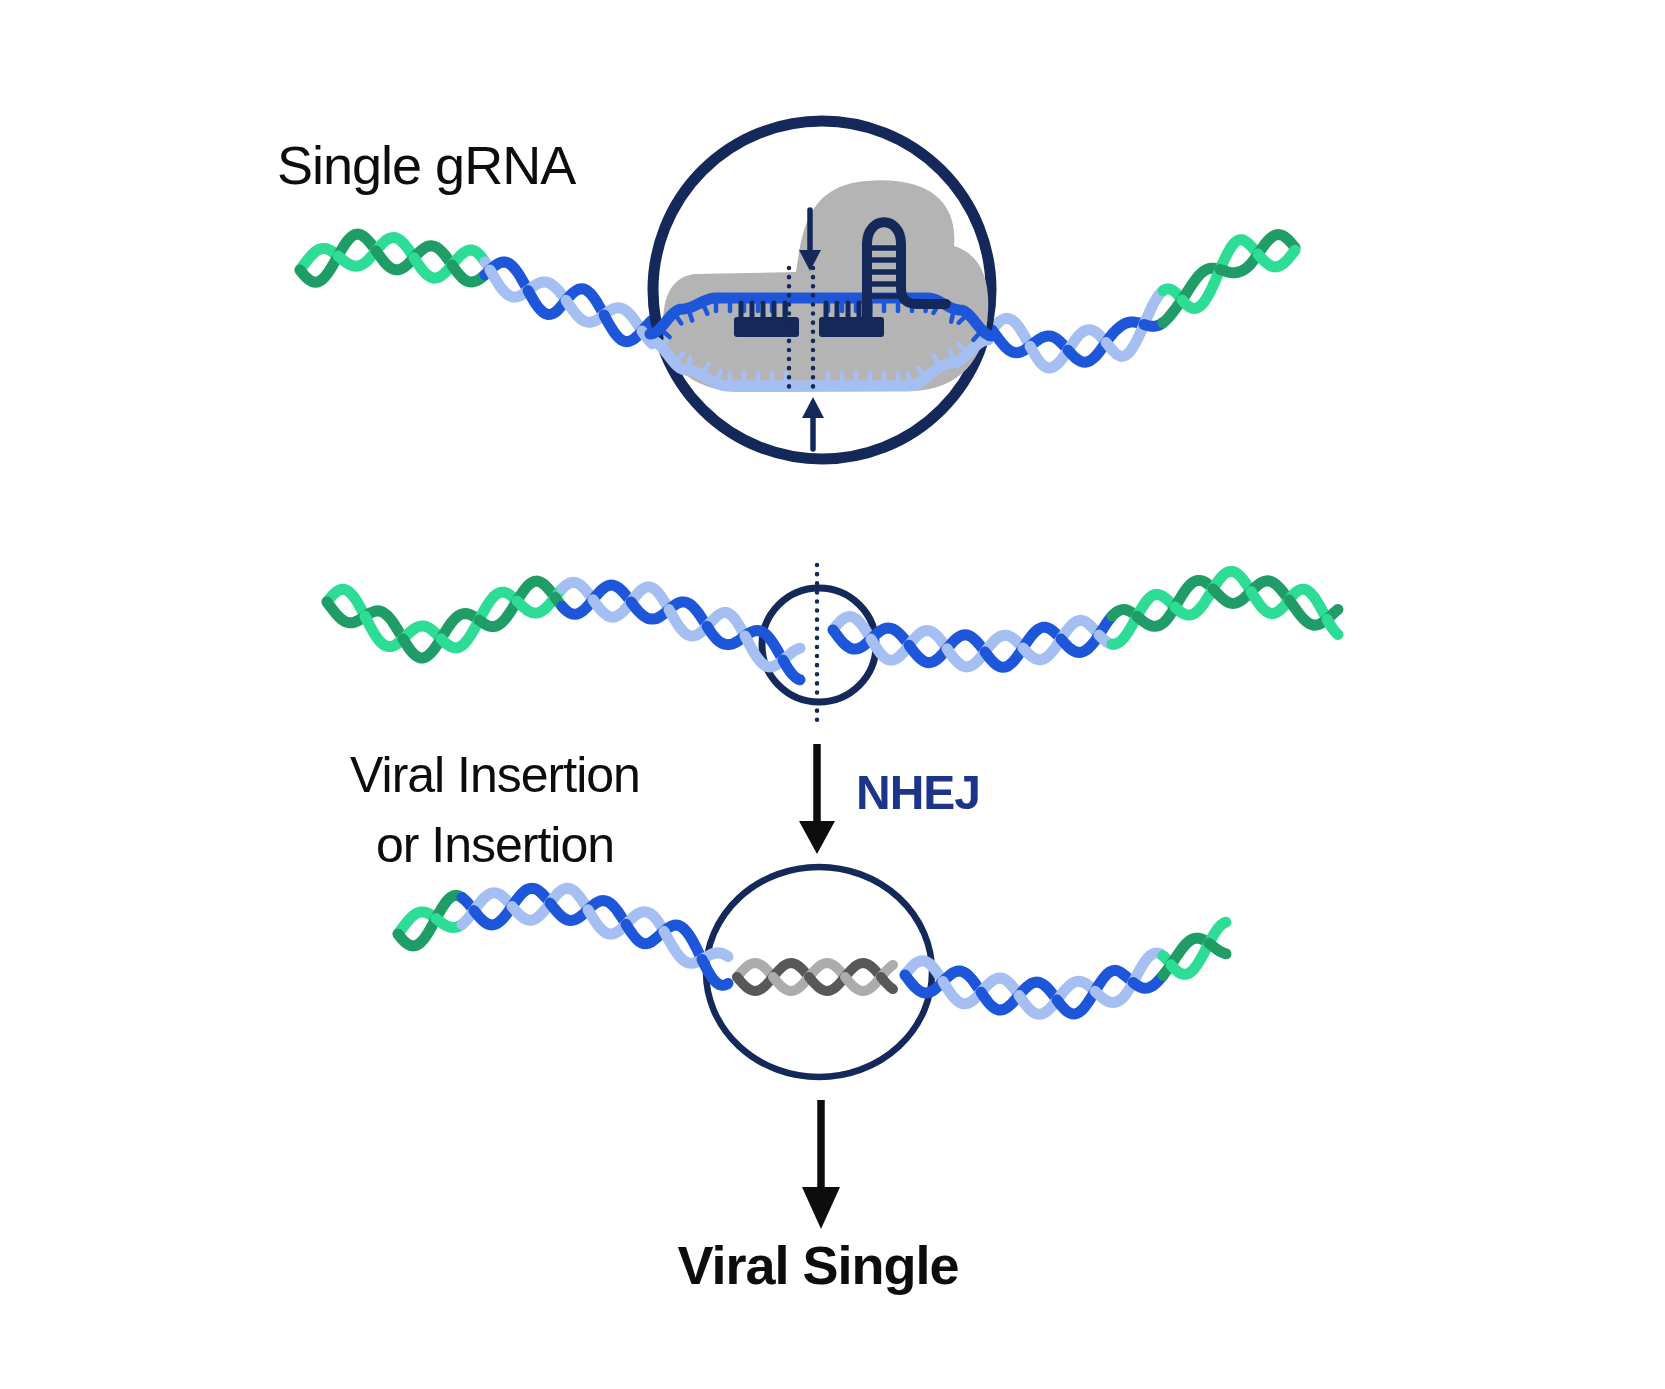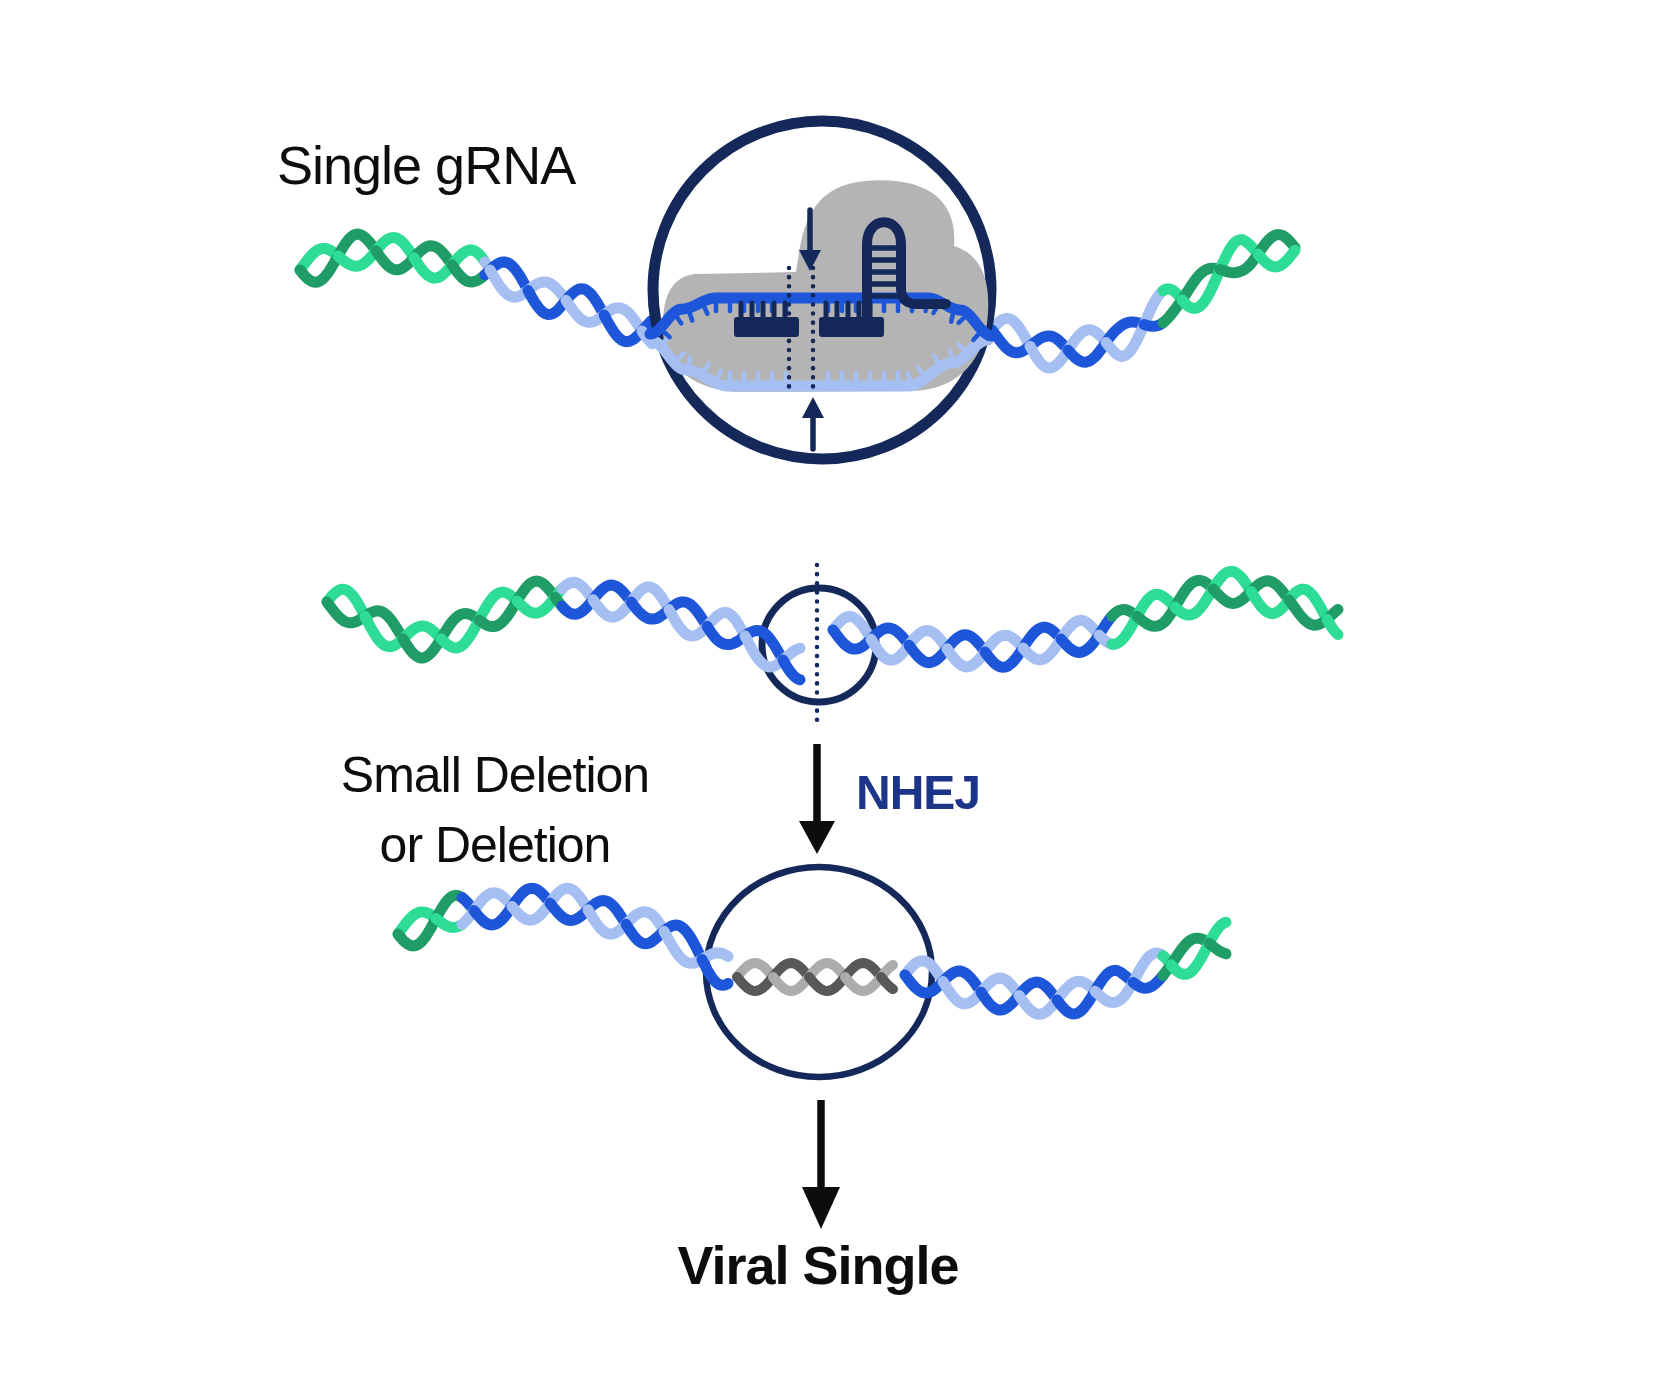--- a/index.html
+++ b/index.html
@@ -301,20 +301,20 @@
     </g>
     <g>
       <line class="blk-line" style="stroke-width:7.5" x1="821" y1="1100" x2="821" y2="1190"></line>
       <path class="blk-fill" d="M 821,1229 L 802,1187 L 840,1187 Z"></path>
     </g>
   </svg>
 
   <div class="label" id="label-single">Single gRNA</div>
 
   <div class="label" id="label-indel">
-    <div>Small Deletion</div>
-    <div>or Deletion</div>
+    <div>Viral Insertion</div>
+    <div>or Insertion</div>
   </div>
 
   <div class="label" id="label-nhej">NHEJ</div>
 
   <div class="label" id="label-viral">Viral Single</div>
 </div>
 
 </body></html>

